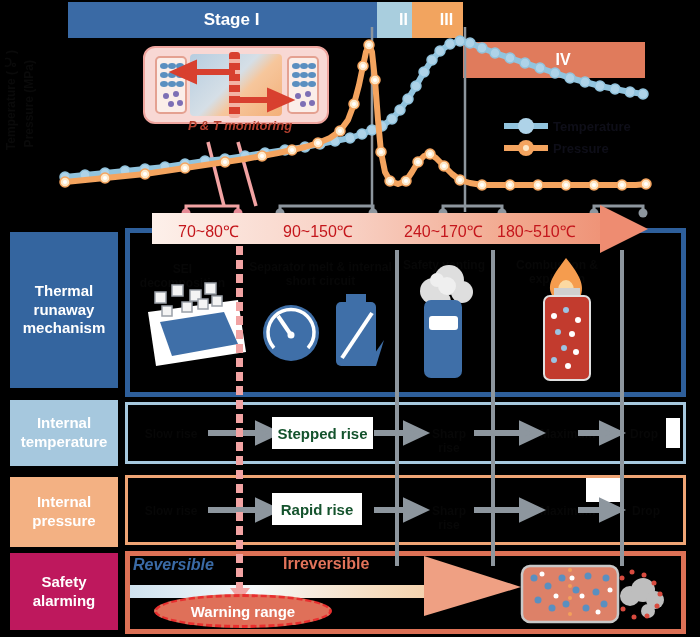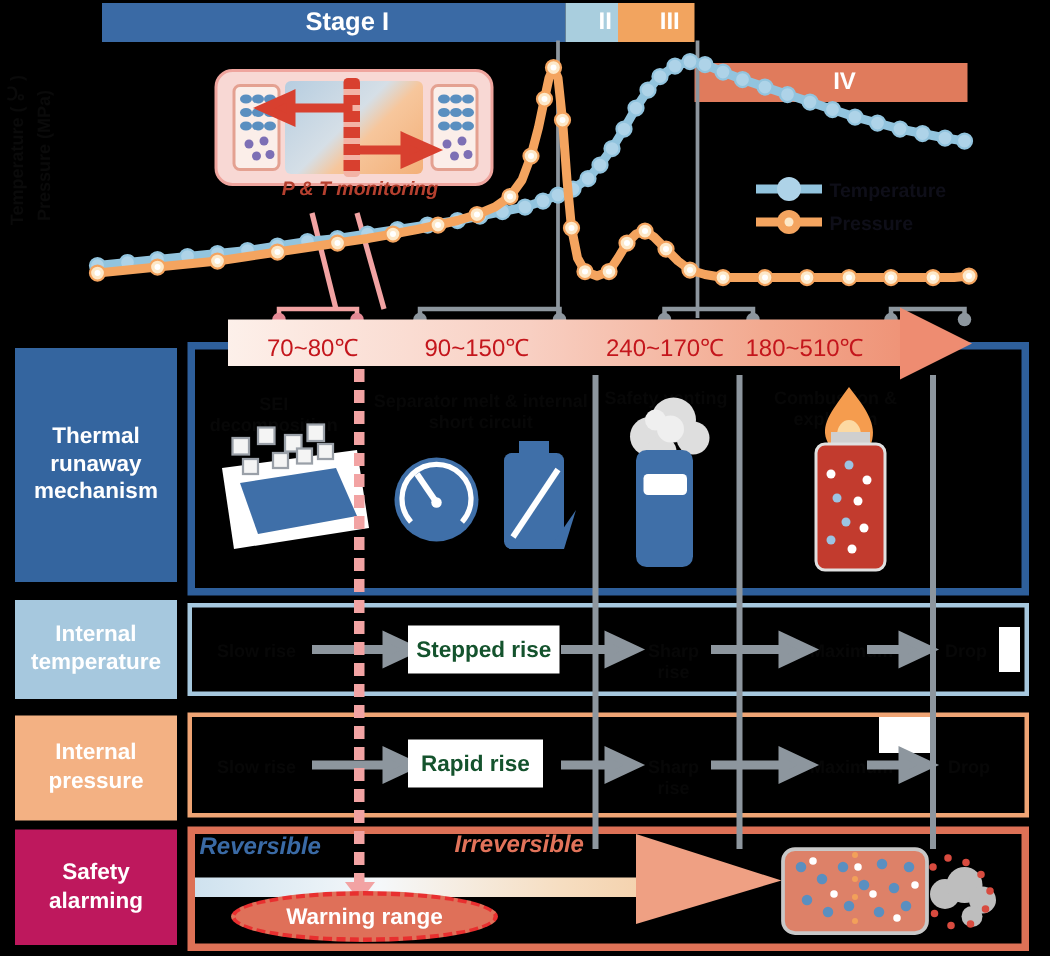--- a/index.html
+++ b/index.html
@@ -1,20 +1,20 @@
 <!DOCTYPE html>
 <html><head>
 <meta charset="utf-8">
 <style>
   html,body{margin:0;padding:0;background:#000;}
   *{box-sizing:border-box;font-family:"Liberation Sans",sans-serif;}
   .canvas{position:relative;width:700px;height:637px;background:#000;overflow:hidden;}
   .abs{position:absolute;}
   
-  .stage-seg{position:absolute;top:2px;height:26px;display:flex;align-items:center;justify-content:center;
+  .stage-seg{position:absolute;top:2px;height:36px;display:flex;align-items:center;justify-content:center;
     color:#fff;font-weight:bold;font-size:16px;padding-left:18px;}
   .seg1{left:68px;width:309px;background:#3a6aa5;font-size:17px;}
   .seg2{left:377px;width:35px;background:#a9cede;}
   .seg3{left:412px;width:51px;background:#f2a45f;}
   .seg4{left:463px;width:182px;background:#e07b5c;margin-top:40px;}
   
   #overlay{position:absolute;left:0;top:0;width:700px;height:637px;z-index:4;pointer-events:none;}
   
   .inset{left:143px;top:46px;width:186px;height:78px;background:#f8d8d4;border:2px solid #efa59e;
     border-radius:12px;z-index:2;}
@@ -41,21 +41,21 @@
   .pink-dash{left:236px;top:246px;width:7px;height:342px;z-index:6;
     background:repeating-linear-gradient(180deg,#f2a3a3 0 9px,rgba(0,0,0,0) 9px 14px);}
   .pink-head{left:230px;top:588px;width:0;height:0;z-index:6;
     border-left:10px solid transparent;border-right:10px solid transparent;border-top:13px solid #f2a3a3;}
   .hidden-note{position:absolute;color:#070707;font-weight:bold;font-size:12px;z-index:2;text-align:center;}
   .hl-box{position:absolute;background:#fff;color:#14532d;font-weight:bold;font-size:15px;z-index:7;
     display:flex;align-items:center;justify-content:center;}
   .white-box{position:absolute;background:#fff;z-index:2;}
   
   .rev-label{left:133px;top:556px;color:#3a6aa5;font-weight:bold;font-style:italic;font-size:16px;z-index:7;}
-  .irr-label{left:283px;top:555px;color:#e2735a;font-weight:bold;font-style:italic;font-size:16px;z-index:7;margin-left:20px;}
+  .irr-label{left:283px;top:555px;color:#e2735a;font-weight:bold;font-size:16px;z-index:7;}
   .grad-band{left:130px;top:585px;width:352px;height:13px;z-index:2;
     background:linear-gradient(90deg,#cfe2ef 0%,#f5f8fa 35%,#f6ddc0 70%,#f3c79b 100%);}
   .warn-ellipse{left:154px;top:594px;width:178px;height:34px;border-radius:50%;background:#df7059;
     border:3px dashed #e82f2f;display:flex;align-items:center;justify-content:center;z-index:7;
     color:#fff;font-weight:bold;font-size:15px;}
 </style>
 </head>
 <body>
 
 <div class="canvas">

